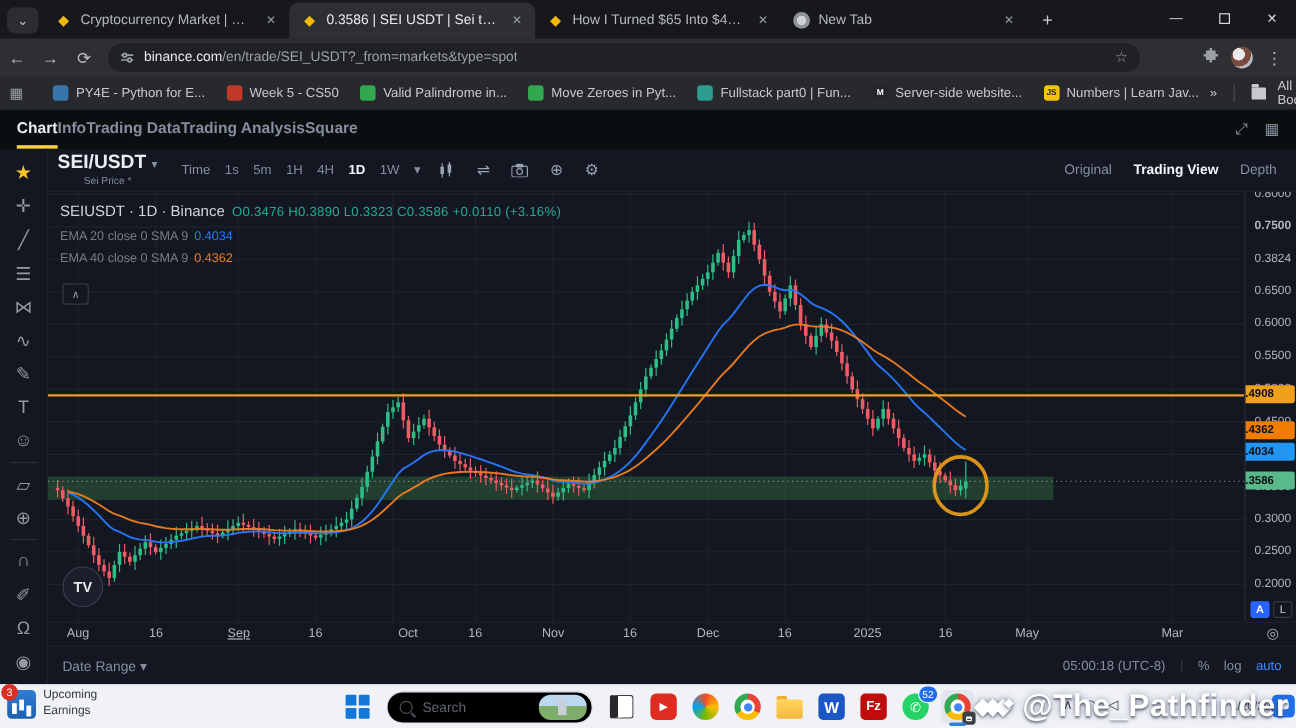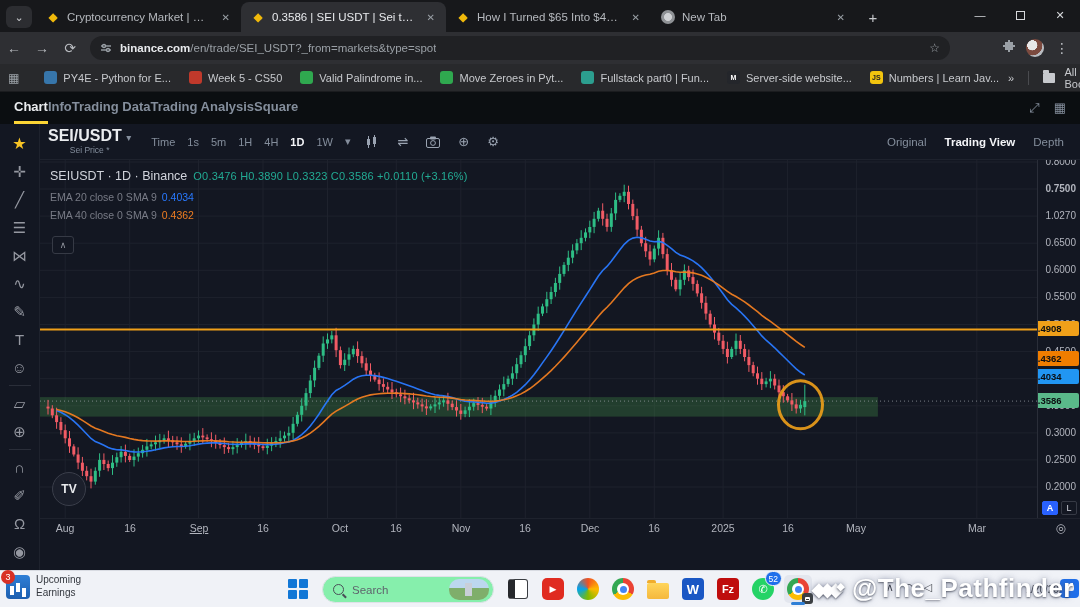--- a/index.html
+++ b/index.html
@@ -19,21 +19,21 @@
   .fav.chrome{background:radial-gradient(circle at 50% 50%,#cfd1d4 0 38%,#8f9296 40% 100%);border-radius:50%;}
   .newtab-btn{width:26px;height:26px;color:#c7c9cd;font-size:15px;display:flex;align-items:center;justify-content:center;margin:0 0 2px 4px;}
   #wincontrols{position:absolute;top:0;right:0;height:30px;display:flex;}
   .wc{width:40px;height:30px;display:flex;align-items:center;justify-content:center;color:#d6d8db;font-size:11px;}
   .wc .restore{width:9px;height:9px;border:1px solid #d6d8db;display:block;}
   #navbar{position:absolute;top:32px;left:0;width:1080px;height:32px;background:#2e2f33;display:flex;align-items:center;}
   .navbtn{color:#b9bcc1;font-size:14px;width:28px;text-align:center;}
   #omnibox{height:24px;flex:1;max-width:860px;background:#202124;border-radius:12px;margin-left:6px;display:flex;align-items:center;padding:0 10px;gap:8px;}
   #omnibox .tune svg{display:block;}
   #omnibox .url{font-size:11.5px;color:#9aa0a6;white-space:nowrap;overflow:hidden;}
-  #omnibox .url b{color:#e8eaed;font-weight:bold;}
+  #omnibox .url b{color:#e8eaed;font-weight:normal;}
   #omnibox .starslot{margin-left:auto;color:#9aa0a6;font-size:12px;}
   #nav-right{display:flex;align-items:center;gap:10px;padding:0 10px;margin-left:auto;}
   .avatar{width:18px;height:18px;border-radius:50%;background:radial-gradient(circle at 35% 35%,#e8e8e8 0 30%,#7b4a3f 32% 60%,#b9bcc1 62% 100%);}
   #bookmarks{position:absolute;top:64px;left:0;width:1080px;height:28px;background:#28292c;display:flex;align-items:center;font-size:11px;color:#c7c9cd;border-bottom:1px solid #1b1c1f;}
   .bm{display:flex;align-items:center;gap:6px;padding:0 9px;white-space:nowrap;}
   .bmicon{width:13px;height:13px;border-radius:3px;display:inline-flex;align-items:center;justify-content:center;font-size:7px;font-weight:bold;flex:none;}
   .bm-sep{width:1px;height:14px;background:#4a4b4f;margin:0 4px;}
   #bm-right{margin-left:auto;display:flex;align-items:center;gap:10px;padding-right:12px;}
   .folder{width:14px;height:10px;background:#c7c9cd;border-radius:1px;position:relative;}
   .folder:before{content:"";position:absolute;top:-3px;left:0;width:6px;height:3px;background:#c7c9cd;border-radius:1px 1px 0 0;}
@@ -85,21 +85,21 @@
   #bbar-right .auto{color:#3f8cff;}
   
   #taskbar{position:absolute;left:0;top:570px;width:1080px;height:37px;background:#f0f2f7;border-top:1px solid #d8dbe2;}
   #widget{position:absolute;left:6px;top:3px;display:flex;align-items:center;gap:6px;}
   #widget .wicon{width:24px;height:24px;border-radius:4px;background:linear-gradient(#2f7fd6,#1d5fb0);position:relative;}
   #widget .wicon:before{content:"";position:absolute;left:4px;bottom:4px;width:4px;height:9px;background:#fff;box-shadow:6px -3px 0 #fff,12px 2px 0 #fff;}
   #widget .badge{position:absolute;left:-5px;top:-5px;min-width:14px;height:14px;border-radius:7px;background:#d93025;color:#fff;font-size:9px;display:flex;align-items:center;justify-content:center;padding:0 3px;}
   #widget .wtxt{font-size:10px;color:#33373e;line-height:1.25;}
   #start{position:absolute;left:288px;top:8px;width:20px;height:20px;display:grid;grid-template-columns:9px 9px;grid-gap:2px;}
   #start span{width:9px;height:9px;background:#1277d6;border-radius:1px;}
-  #searchpill{position:absolute;left:322px;top:5px;width:172px;height:27px;background:#86efac;border:1px solid #dfe2e8;border-radius:14px;display:flex;align-items:center;padding:0 4px 0 10px;gap:8px;}
+  #searchpill{position:absolute;left:322px;top:5px;width:172px;height:27px;background:#000000;border:1px solid #dfe2e8;border-radius:14px;display:flex;align-items:center;padding:0 4px 0 10px;gap:8px;}
   .mag{width:11px;height:11px;border:1.6px solid #4a4e57;border-radius:50%;position:relative;flex:none;}
   .mag:after{content:"";position:absolute;right:-4px;bottom:-3px;width:5px;height:1.6px;background:#4a4e57;transform:rotate(45deg);}
   #searchpill .ph{font-size:11.5px;color:#5f646d;flex:1;}
   #searchpill .weather{width:40px;height:21px;border-radius:10px;background:linear-gradient(#bcd7ee 0 45%,#7fae6b 45% 100%);position:relative;overflow:hidden;flex:none;}
   #searchpill .weather:before{content:"";position:absolute;left:16px;top:4px;width:7px;height:13px;background:#c9cfd8;}
   #appicons{position:absolute;left:504px;top:4px;display:flex;gap:7px;}
   .app{width:28px;height:28px;border-radius:5px;display:flex;align-items:center;justify-content:center;position:relative;}
   .app.active{background:#e3e6ee;}
   .app.active:after{content:"";position:absolute;bottom:-2px;left:7px;width:14px;height:3px;border-radius:2px;background:#2f7fd6;}
   .ic-window{width:20px;height:20px;background:#fff;border:1px solid #3a3d42;border-left:7px solid #26282c;border-radius:3px;}
@@ -706,21 +706,21 @@
     </div>
     <div id="collapse">∧</div>
     <div id="tvlogo">TV</div>
     <div id="paxis">
       <div id="al">
         <span class="b a">A</span>
         <span class="b">L</span>
       </div>
     <span class="ptick" style="top: -4px;">0.8000</span>
         <span class="ptick" style="top: 23px; font-weight: bold;">0.7500</span>
-        <span class="ptick" style="top: 50px;">1.0270</span>
+        <span class="ptick" style="top: 50px;">0.3824</span>
         <span class="ptick" style="top: 77px;">0.6500</span>
         <span class="ptick" style="top: 104px;">0.6000</span>
         <span class="ptick" style="top: 131px;">0.5500</span>
         <span class="ptick" style="top: 159px;">0.5000</span>
         <span class="ptick" style="top: 186px;">0.4500</span>
         <span class="ptick" style="top: 213px;">0.4000</span>
         <span class="ptick" style="top: 240px;">0.3500</span>
         <span class="ptick" style="top: 267px;">0.3000</span>
         <span class="ptick" style="top: 294px;">0.2500</span>
         <span class="ptick" style="top: 321px;">0.2000</span>
@@ -742,20 +742,30 @@
       <span class="ttick" style="left: 421px;">Nov</span>
       <span class="ttick" style="left: 485px;">16</span>
       <span class="ttick" style="left: 550px;">Dec</span>
       <span class="ttick" style="left: 614px;">16</span>
       <span class="ttick" style="left: 683px;">2025</span>
       <span class="ttick" style="left: 748px;">16</span>
       <span class="ttick" style="left: 816px;">May</span>
       <span class="ttick" style="left: 937px;">Mar</span>
     </div>
 
+  <div id="bbar">
+    <span id="daterange"><span>Date Range</span> <span>▾</span></span>
+    <div id="bbar-right">
+      <span>05:00:18 (UTC-8)</span>
+      <span class="sep">|</span>
+      <span>%</span>
+      <span>log</span>
+      <span class="auto">auto</span>
+    </div>
+  </div>
 </div>
 
 <div id="taskbar">
   <div id="widget">
     <span class="wicon">
         <span class="badge">3</span>
       </span>
     <span class="wtxt"><span>Upcoming</span><br><span>Earnings</span></span>
   </div>
   <div id="start">

